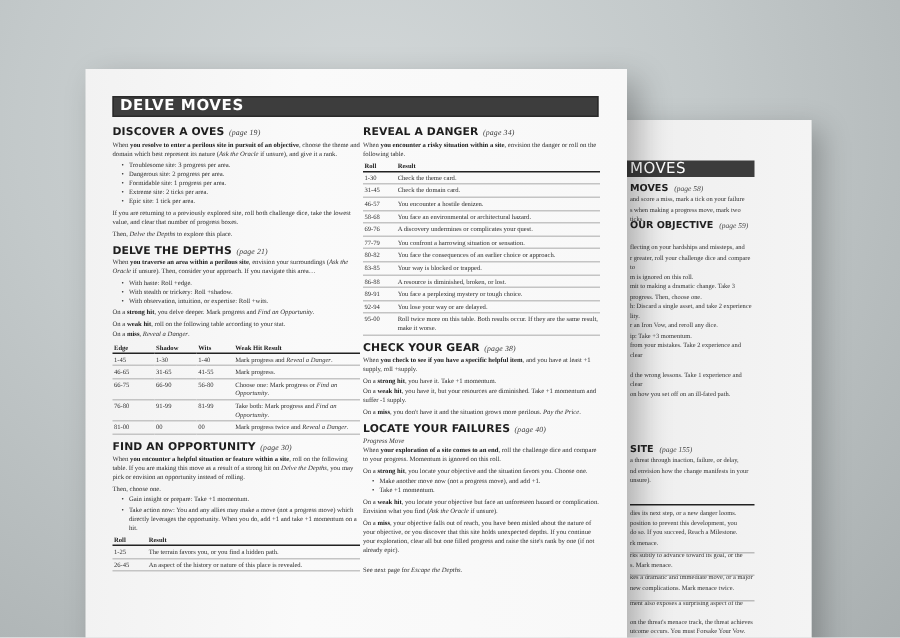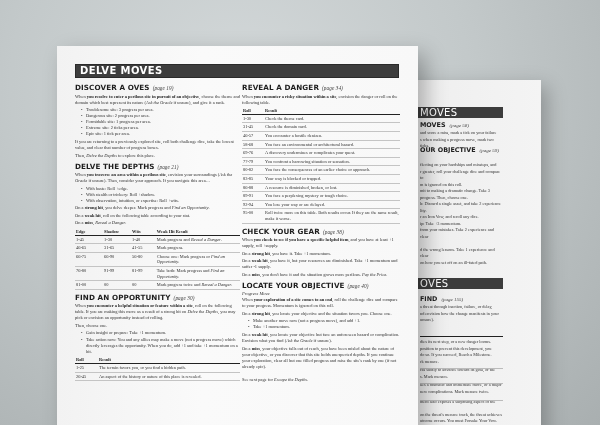--- a/index.html
+++ b/index.html
@@ -102,22 +102,21 @@
     <div>progress. Then, choose one.</div>
     <div>h: Discard a single asset, and take 2 experience</div>
     <div>lity.</div>
     <div>r an Iron Vow, and reroll any dice.</div>
     <div>ip: Take +3 momentum.</div>
     <div>from your mistakes. Take 2 experience and clear</div>
     <div style="height:6.5px"></div>
     <div>d the wrong lessons. Take 1 experience and clear</div>
     <div>on how you set off on an ill-fated path.</div>
   </div>
-  <div class="bar bar2" style="top:198px;">OVES</div>
-  <div class="bp-h" style="top:215px;"><span>FIND</span><span class="pg">(page 155)</span></div>
+  <div class="bp-h" style="top:215px;"><span>SITE</span><span class="pg">(page 155)</span></div>
   <div class="bp-t" style="top:224px;">
     <div>a threat through inaction, failure, or delay,</div>
     <div>nd envision how the change manifests in your</div>
     <div>unsure).</div>
   </div>
   <div class="bp-line thick" style="top:256px;"></div>
   <div class="bp-t" style="top:259px;">
     <div>dies its next step, or a new danger looms.</div>
     <div>position to prevent this development, you</div>
     <div>do so. If you succeed, Reach a Milestone.</div>
@@ -309,21 +308,21 @@
 
     <div class="move-h">
       <span>CHECK YOUR GEAR</span><span class="pg">(page 38)</span>
     </div>
     <p class="t"><span>When </span><b>you check to see if you have a specific helpful item</b><span>, and you have at least +1 supply, roll +supply.</span></p>
     <p class="t"><span>On a </span><b>strong hit</b><span>, you have it. Take +1 momentum.</span></p>
     <p class="t"><span>On a </span><b>weak hit</b><span>, you have it, but your resources are diminished. Take +1 momentum and suffer -1 supply.</span></p>
     <p class="t"><span>On a </span><b>miss</b><span>, you don't have it and the situation grows more perilous. </span><i>Pay the Price</i><span>.</span></p>
 
     <div class="move-h">
-      <span>LOCATE YOUR OBJECTIVE</span><span class="pg">(page 40)</span>
+      <span>LOCATE YOUR FAILURES</span><span class="pg">(page 40)</span>
     </div>
     <div class="sub">Progress Move</div>
     <p class="t"><span>When </span><b>your exploration of a site comes to an end</b><span>, roll the challenge dice and compare to your progress. Momentum is ignored on this roll.</span></p>
     <p class="t"><span>On a </span><b>strong hit</b><span>, you locate your objective and the situation favors you. Choose one.</span></p>
     <ul class="bl">
       <li>Make another move now (not a progress move), and add +1.</li>
       <li>Take +1 momentum.</li>
     </ul>
     <p class="t"><span>On a </span><b>weak hit</b><span>, you locate your objective but face an unforeseen hazard or complication. Envision what you find (</span><i>Ask the Oracle</i><span> if unsure).</span></p>
     <p class="t"><span>On a </span><b>miss</b><span>, your objective falls out of reach, you have been misled about the nature of your objective, or you discover that this site holds unexpected depths. If you continue your exploration, clear all but one filled progress and raise the site's rank by one (if not already epic).</span></p>

